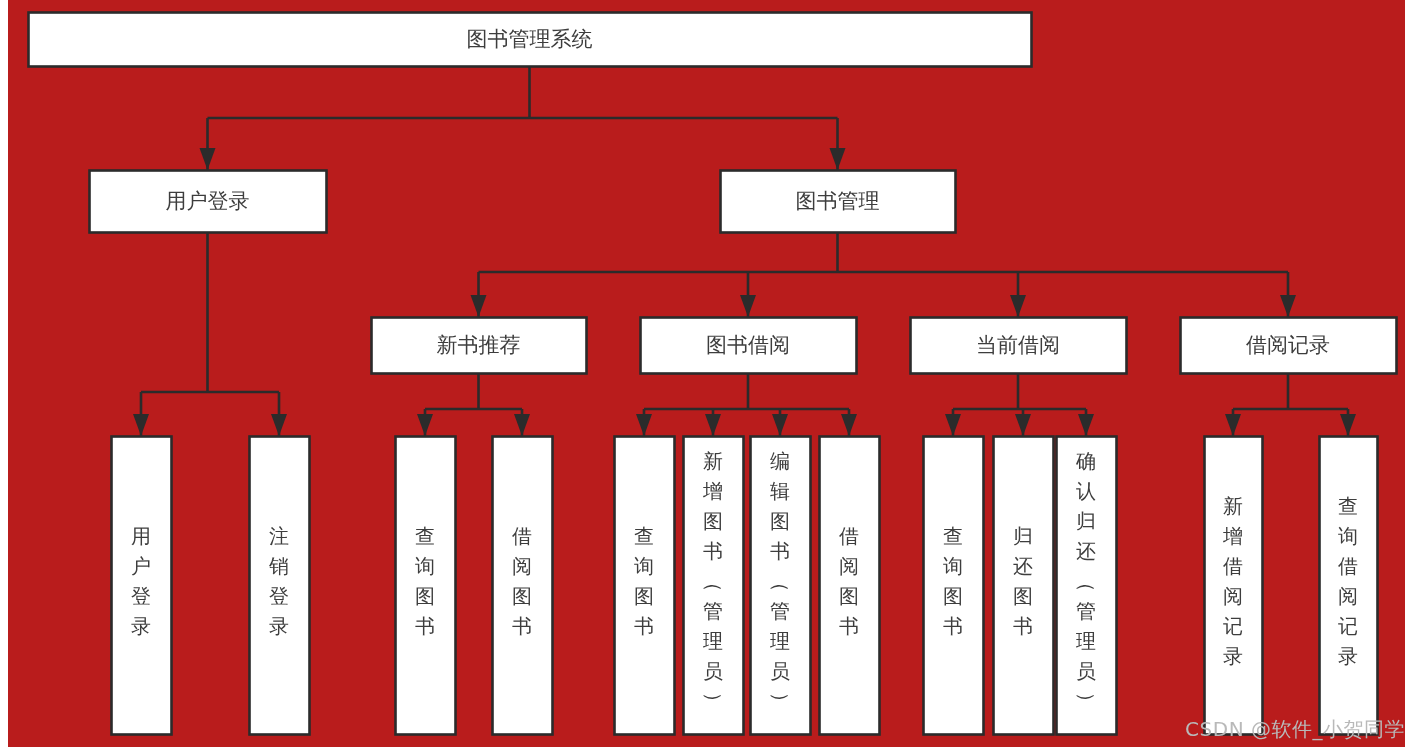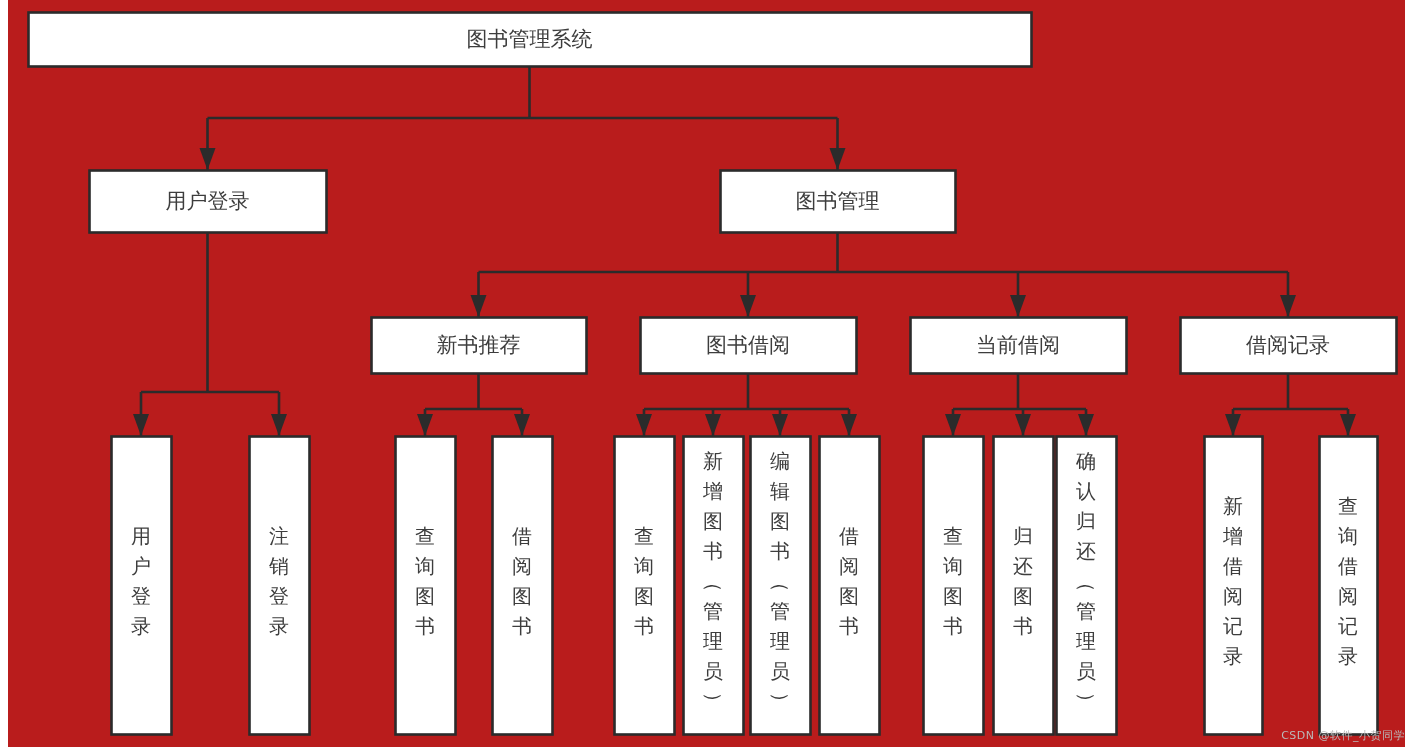--- a/index.html
+++ b/index.html
@@ -35,21 +35,21 @@
     font-family:"DejaVu Sans","Liberation Sans",sans-serif;
     font-size:20px;
     text-anchor:middle;
     white-space:pre;
   }
   .watermark{
     position:absolute;
     right:8px;
     bottom:4px;
     font-family:"DejaVu Sans","Liberation Sans",sans-serif;
-    font-size:11px;
+    font-size:20px;
     color:#b9b9b9;
     letter-spacing:0.5px;
     user-select:none;
     pointer-events:none;
   }
 </style>
 </head>
 <body>
 
 <div id="stage">

